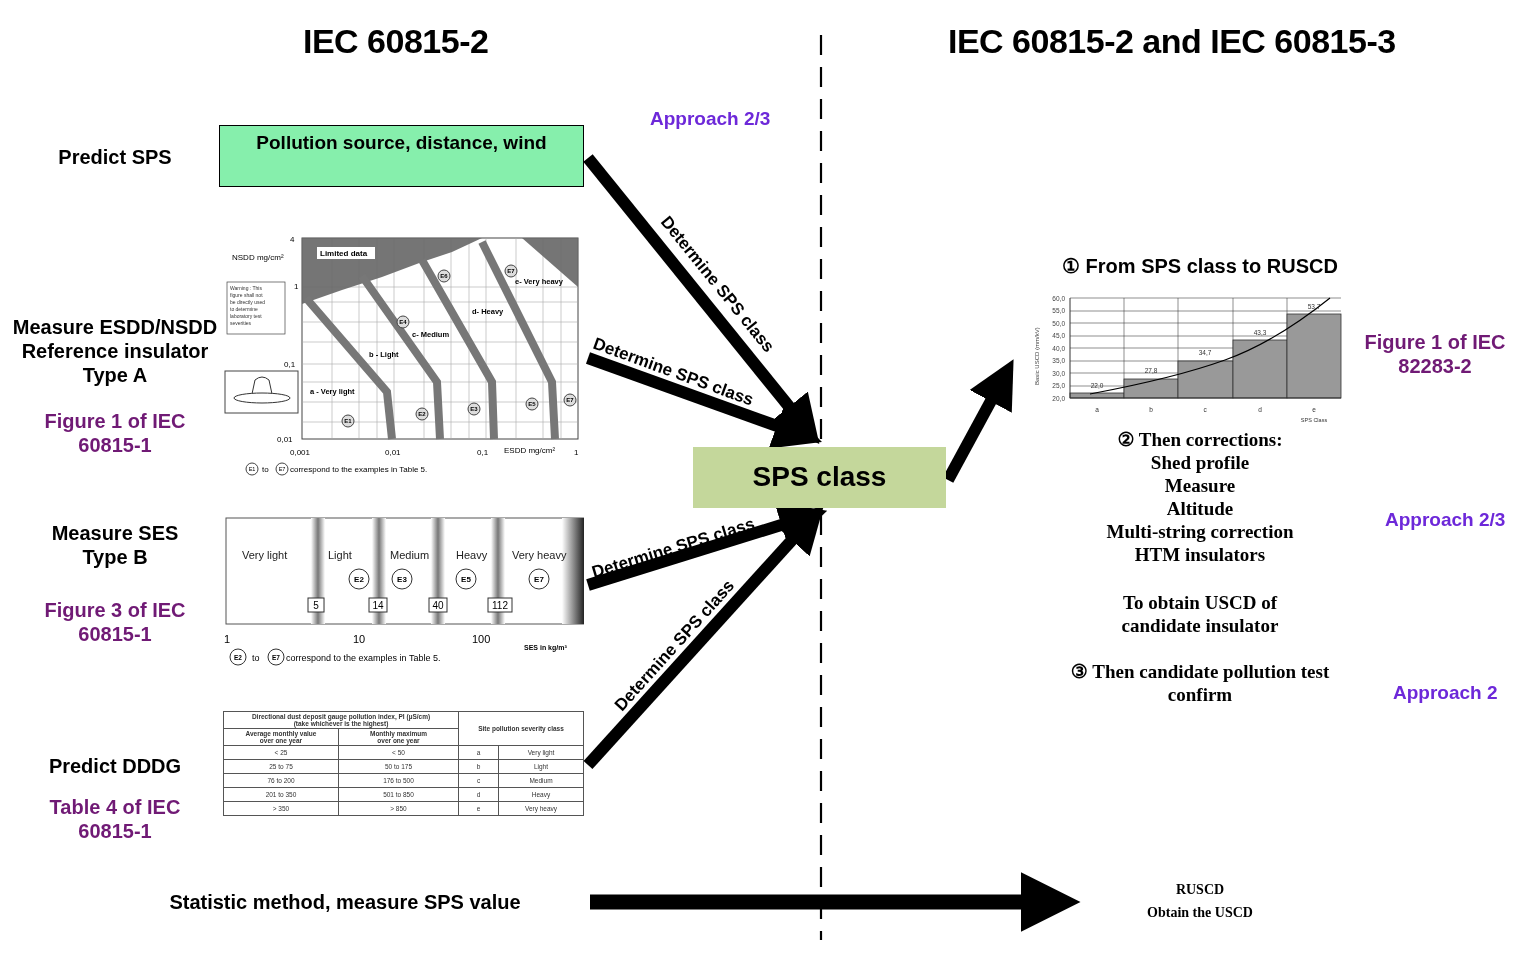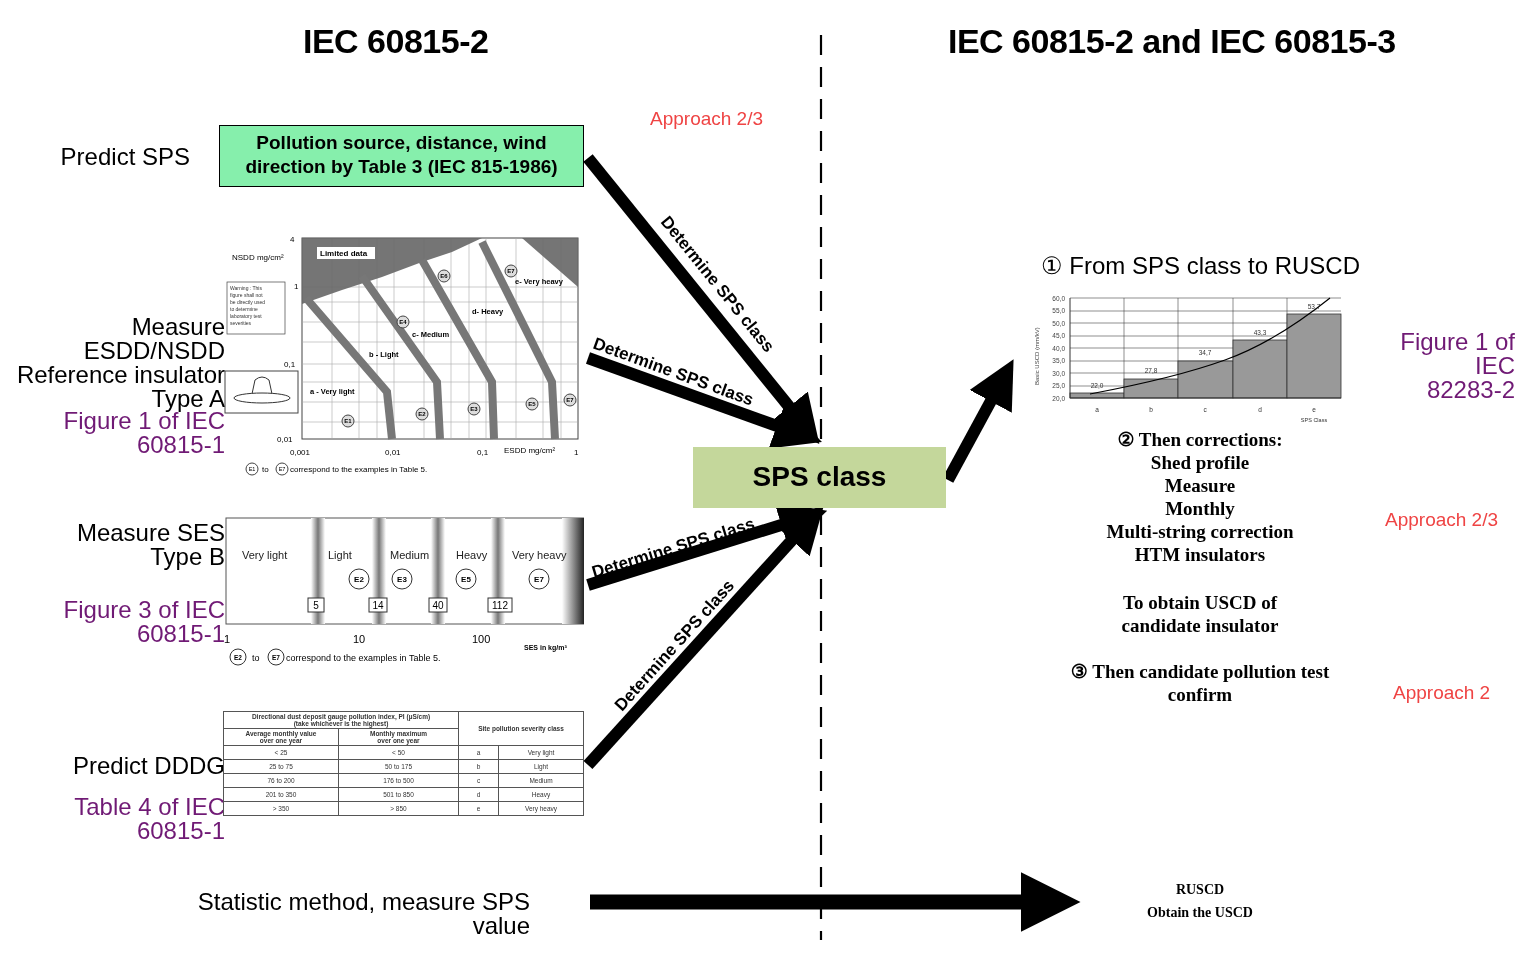--- a/index.html
+++ b/index.html
@@ -1,21 +1,21 @@
 <!DOCTYPE html>
 <html><head>
 <meta charset="utf-8">
 <style>
   html,body{margin:0;padding:0;background:#fff;}
   body{width:1536px;height:979px;position:relative;overflow:hidden;font-family:"Liberation Sans",sans-serif;color:#000;}
   .abs{position:absolute;}
   .h1{font-size:34px;font-weight:bold;letter-spacing:-0.5px;}
-  .lbl{font-weight:normal;font-size:24px;text-align:right;line-height:24px;}
+  .lbl{font-weight:bold;font-size:20px;text-align:center;line-height:24px;}
   .gray{color:#701a75;}
-  .blue{color:#ef4444;font-weight:normal;font-size:19px;}
+  .blue{color:#6d28d9;font-weight:bold;font-size:19px;}
   .predict-box{border:1.5px solid #000;background:#86efac;text-align:center;font-weight:bold;font-size:19px;line-height:24px;padding:5px 8px;box-sizing:border-box;}
   .sps-box{background:#c4d79b;text-align:center;font-weight:bold;font-size:28px;line-height:60px;}
   svg text{font-family:"Liberation Sans",sans-serif;}
   .rlist{font-weight:bold;font-size:19px;text-align:center;line-height:23px;font-family:Liberation Serif, serif;}
   table.dddg{border-collapse:collapse;font-size:6.5px;color:#333;}
   table.dddg td{border:1px solid #555;text-align:center;padding:1px 2px;height:11px;}
 </style>
 </head>
 <body>
 
@@ -76,21 +76,20 @@
 <div class="abs lbl" style="left:5px;top:754px;width:220px;">Predict DDDG</div>
 <div class="abs lbl gray" style="left:5px;top:795px;width:220px;">
   <div>Table 4 of IEC</div>
     <div>60815-1</div>
 </div>
 
 <div class="abs lbl" style="left:160px;top:890px;width:370px;">Statistic method, measure SPS value</div>
 
 <div class="abs predict-box" style="left:219px;top:125px;width:365px;height:62px;">
   <div>Pollution source, distance, wind</div>
-    <div>direction by Table 3 (IEC 815-1986)</div>
 </div>
 
 <svg class="abs" style="left:222px;top:232px;" width="362" height="245">
   <rect x="80" y="6" width="276" height="201" fill="#fff" stroke="#444"></rect>
 
   <g stroke="#aaa" stroke-width="0.6">
     <line x1="80" y1="55" x2="356" y2="55"></line>
       <line x1="80" y1="132" x2="356" y2="132"></line>
     <line x1="80" y1="70" x2="356" y2="70"></line>
       <line x1="80" y1="90" x2="356" y2="90"></line>
@@ -353,21 +352,21 @@
 
 <div class="abs lbl gray" style="left:1355px;top:330px;width:160px;">
   <div>Figure 1 of IEC</div>
     <div>82283-2</div>
 </div>
 
 <div class="abs rlist" style="left:1040px;top:428px;width:320px;">
   <div>② Then corrections:</div>
   <div>Shed profile</div>
   <div>Measure</div>
-  <div>Monthly</div>
+  <div>Altitude</div>
   <div>Multi-string correction</div>
   <div>HTM insulators</div>
 </div>
 
 <div class="abs rlist" style="left:1040px;top:591px;width:320px;">
   <div>To obtain USCD of</div>
     <div>candidate insulator</div>
 </div>
 
 <div class="abs rlist" style="left:1030px;top:660px;width:340px;">

